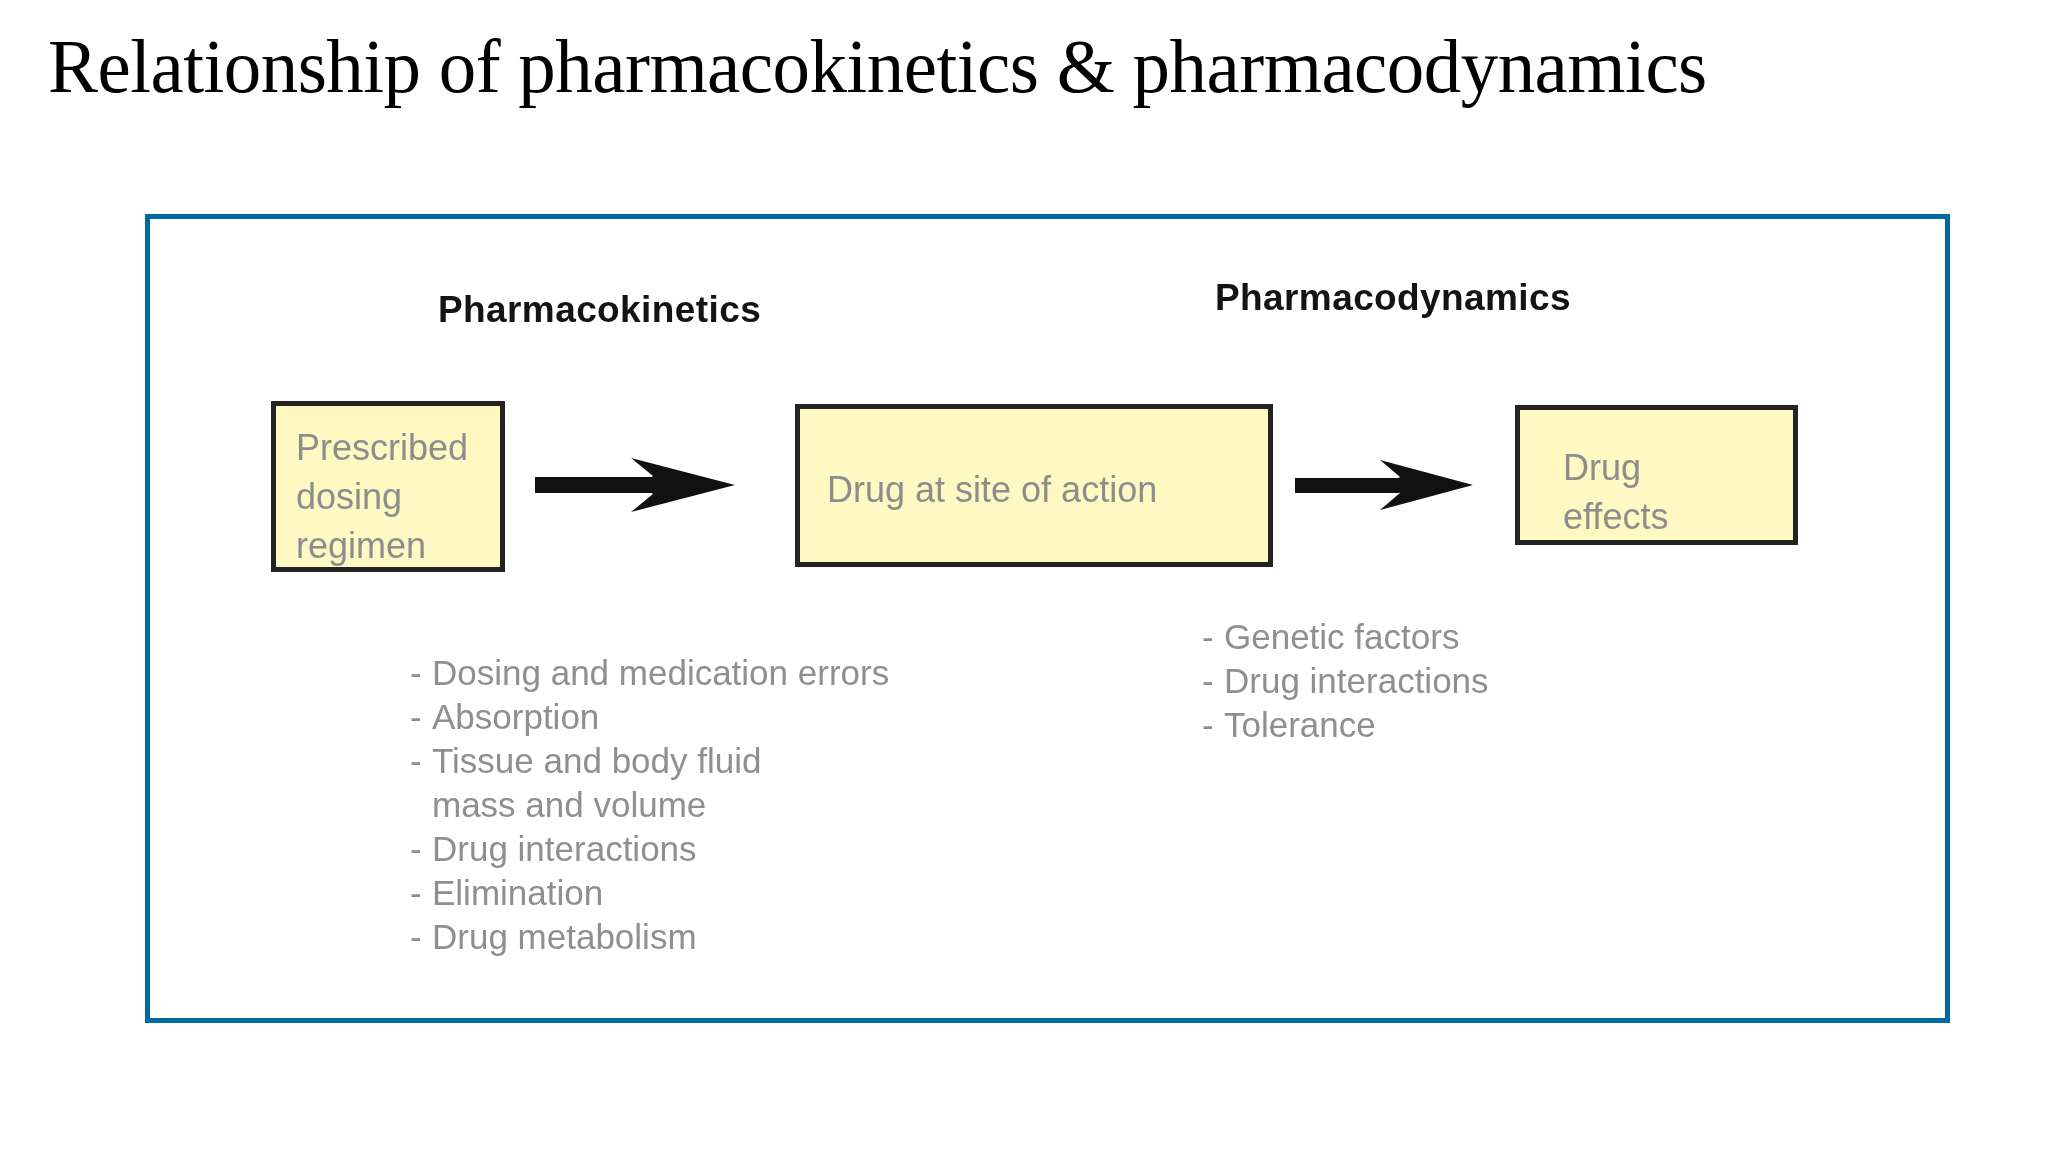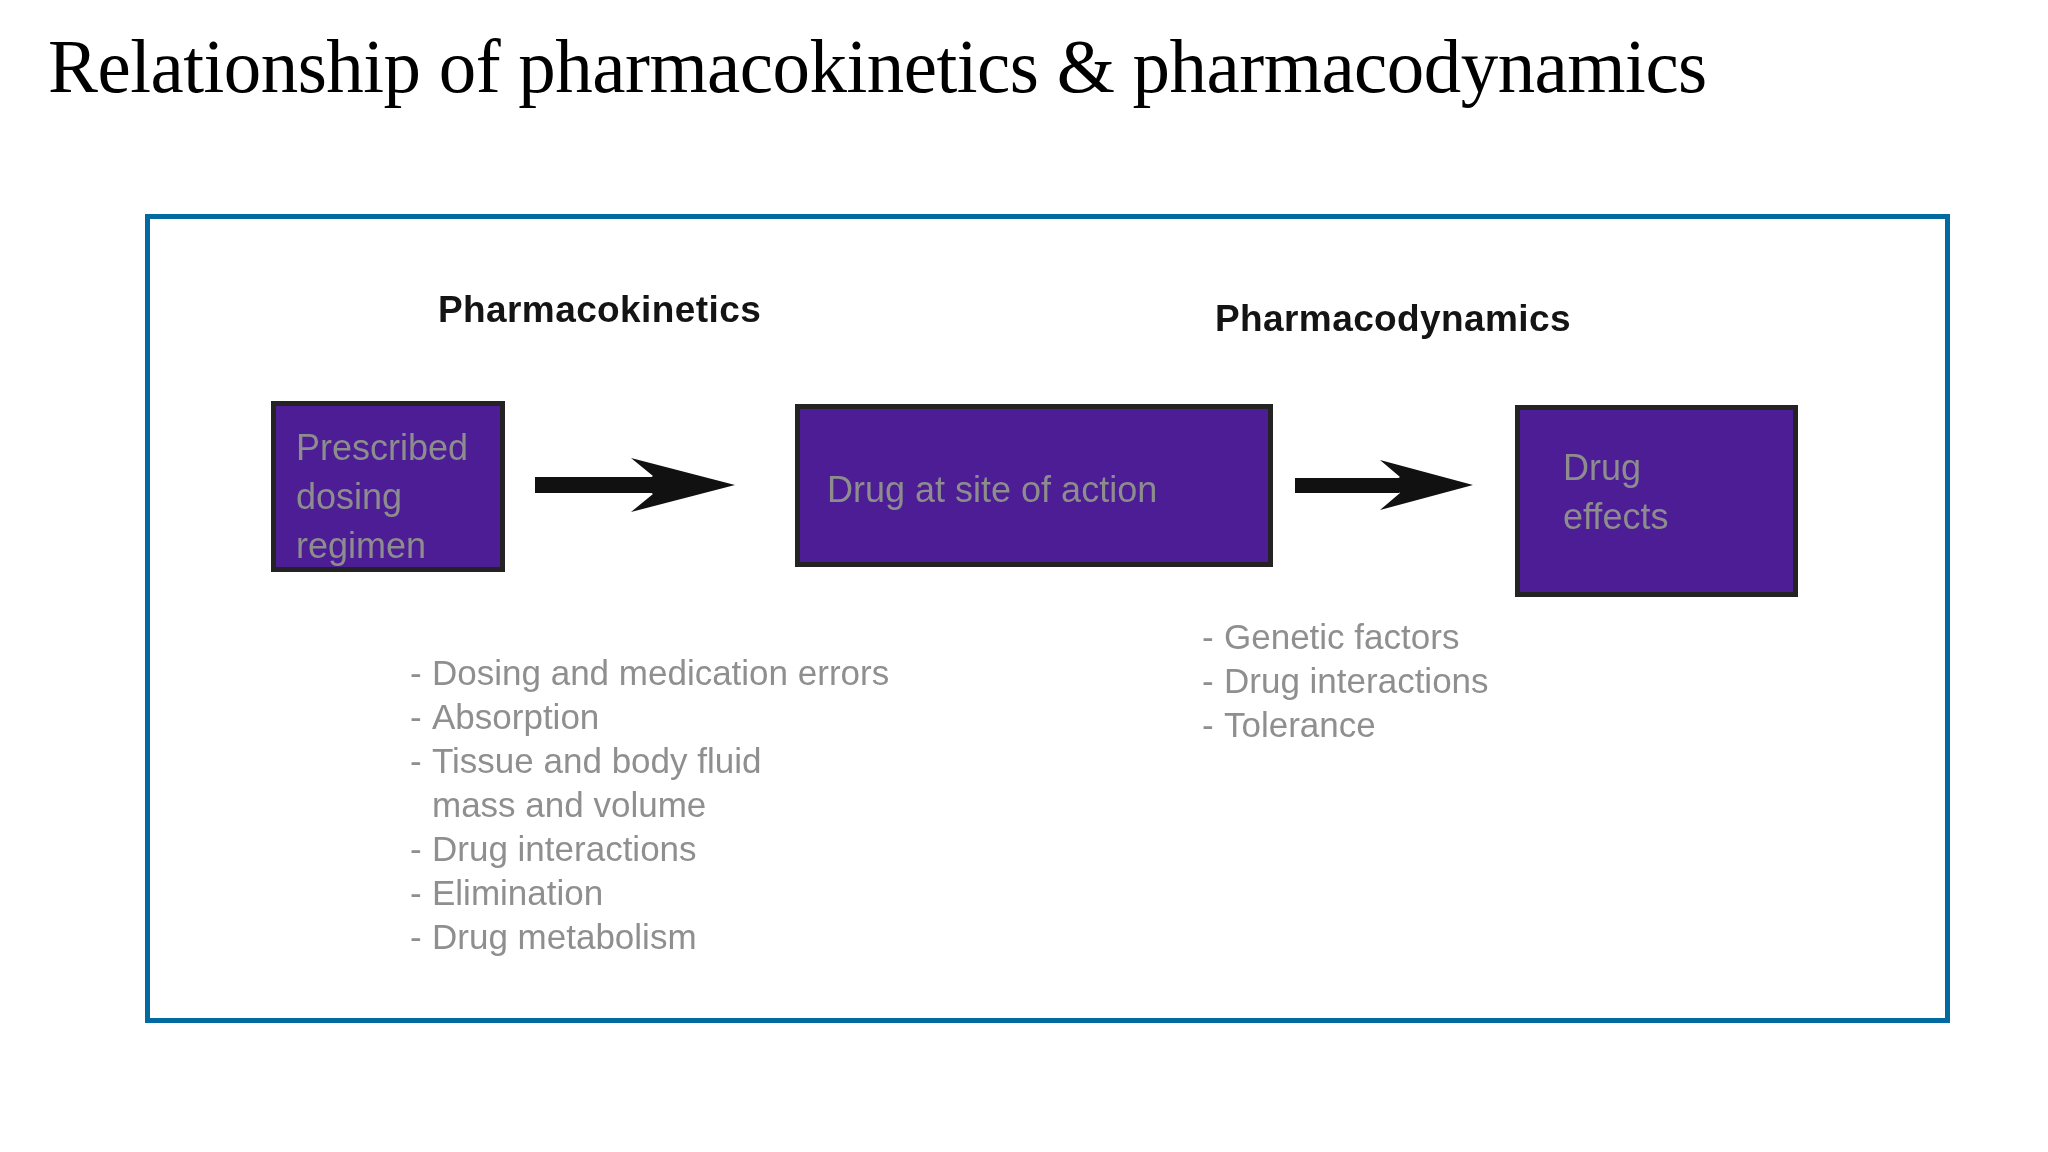--- a/index.html
+++ b/index.html
@@ -60,28 +60,28 @@
     position: absolute;
     font-family: "Liberation Sans", "DejaVu Sans", sans-serif;
     font-weight: bold;
     font-size: 37px;
     line-height: 44px;
     color: #141414;
     letter-spacing: 0.4px;
     white-space: nowrap;
   }
   #heading-pharmacokinetics { left: 288px; top: 69px; }
-  #heading-pharmacodynamics { left: 1065px; top: 78px; }
+  #heading-pharmacodynamics { left: 1065px; top: 57px; }
 
   
   .proc-box {
     position: absolute;
     border: 5px solid #232323;
     box-sizing: border-box;
-    background: #4c1d95;
+    background: #fef9c3;
     font-family: "Liberation Sans", "DejaVu Sans", sans-serif;
     color: #8d8d8d;
     font-size: 36px;
     line-height: 49px;
   }
   .proc-box .box-text {
     position: absolute;
     white-space: pre-line;
   }
 
@@ -106,21 +106,21 @@
   #box-drug-at-site-of-action .box-text {
     left: 27px;
     top: 56px;
     white-space: nowrap;
   }
 
   #box-drug-effects {
     left: 1365px;
     top: 186px;
     width: 283px;
-    height: 192px;
+    height: 140px;
   }
   #box-drug-effects .box-text {
     left: 43px;
     top: 33px;
   }
 
   
   .arrow-svg {
     position: absolute;
     display: block;

